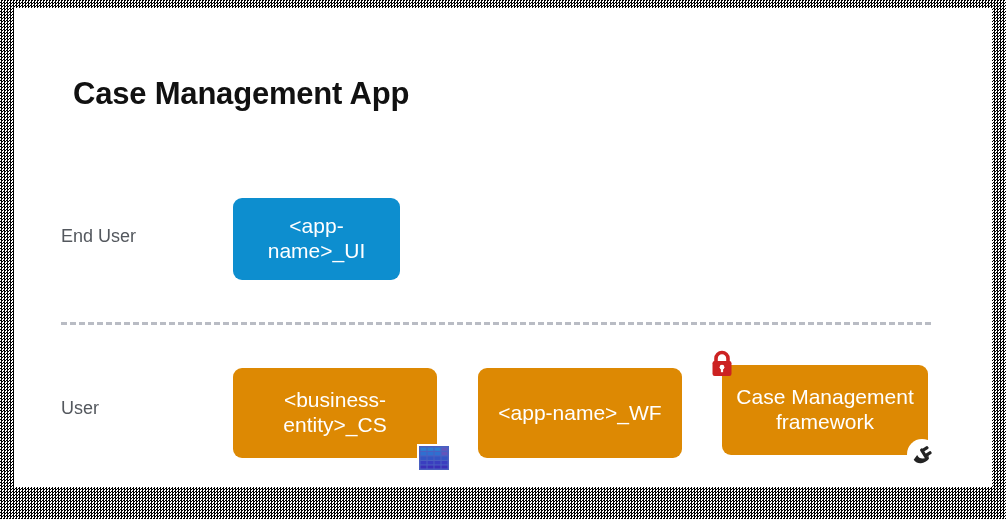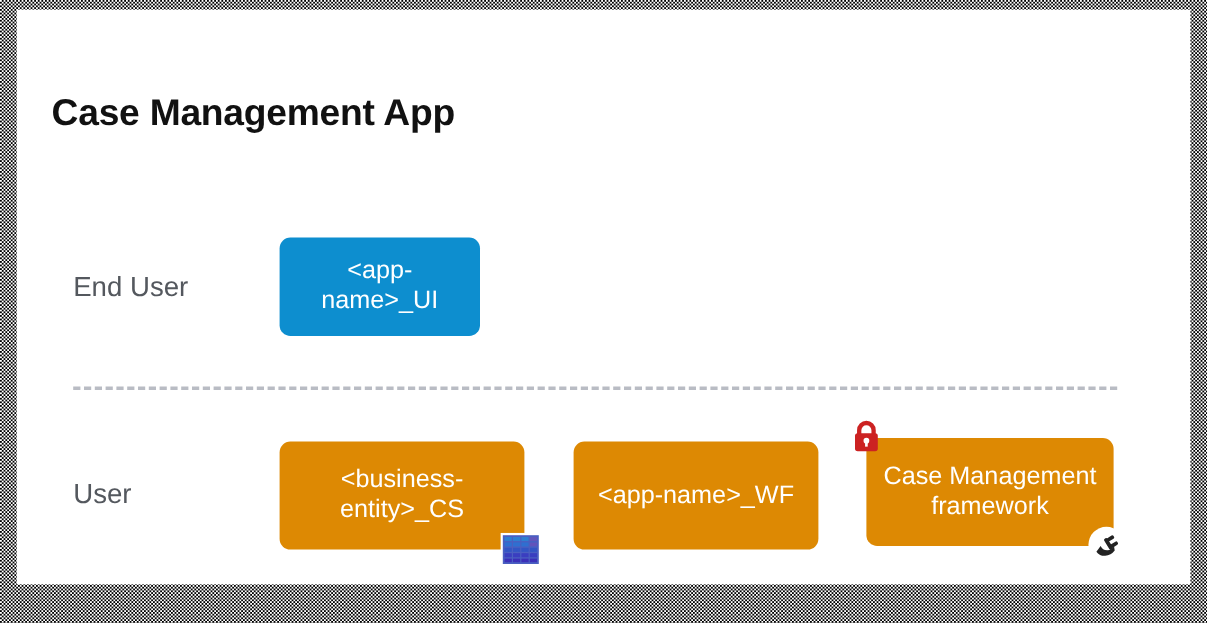--- a/index.html
+++ b/index.html
@@ -30,33 +30,33 @@
     left: 14px;
     top: 8px;
     width: 978px;
     height: 479px;
     background: #ffffff;
   }
 
   
   #page-title {
     position: absolute;
-    left: 29px;
+    left: 59px;
     top: 68px;
     font-size: 31px;
     font-weight: bold;
     color: #111111;
     letter-spacing: -0.2px;
     white-space: nowrap;
   }
 
   
   .row-label {
     position: absolute;
-    font-size: 23px;
+    font-size: 18px;
     color: #54585e;
     white-space: nowrap;
   }
   #label-end-user { left: 47px; top: 218px; }
   #label-core     { left: 47px; top: 390px; }
 
   
   #divider {
     position: absolute;
     left: 47px;

